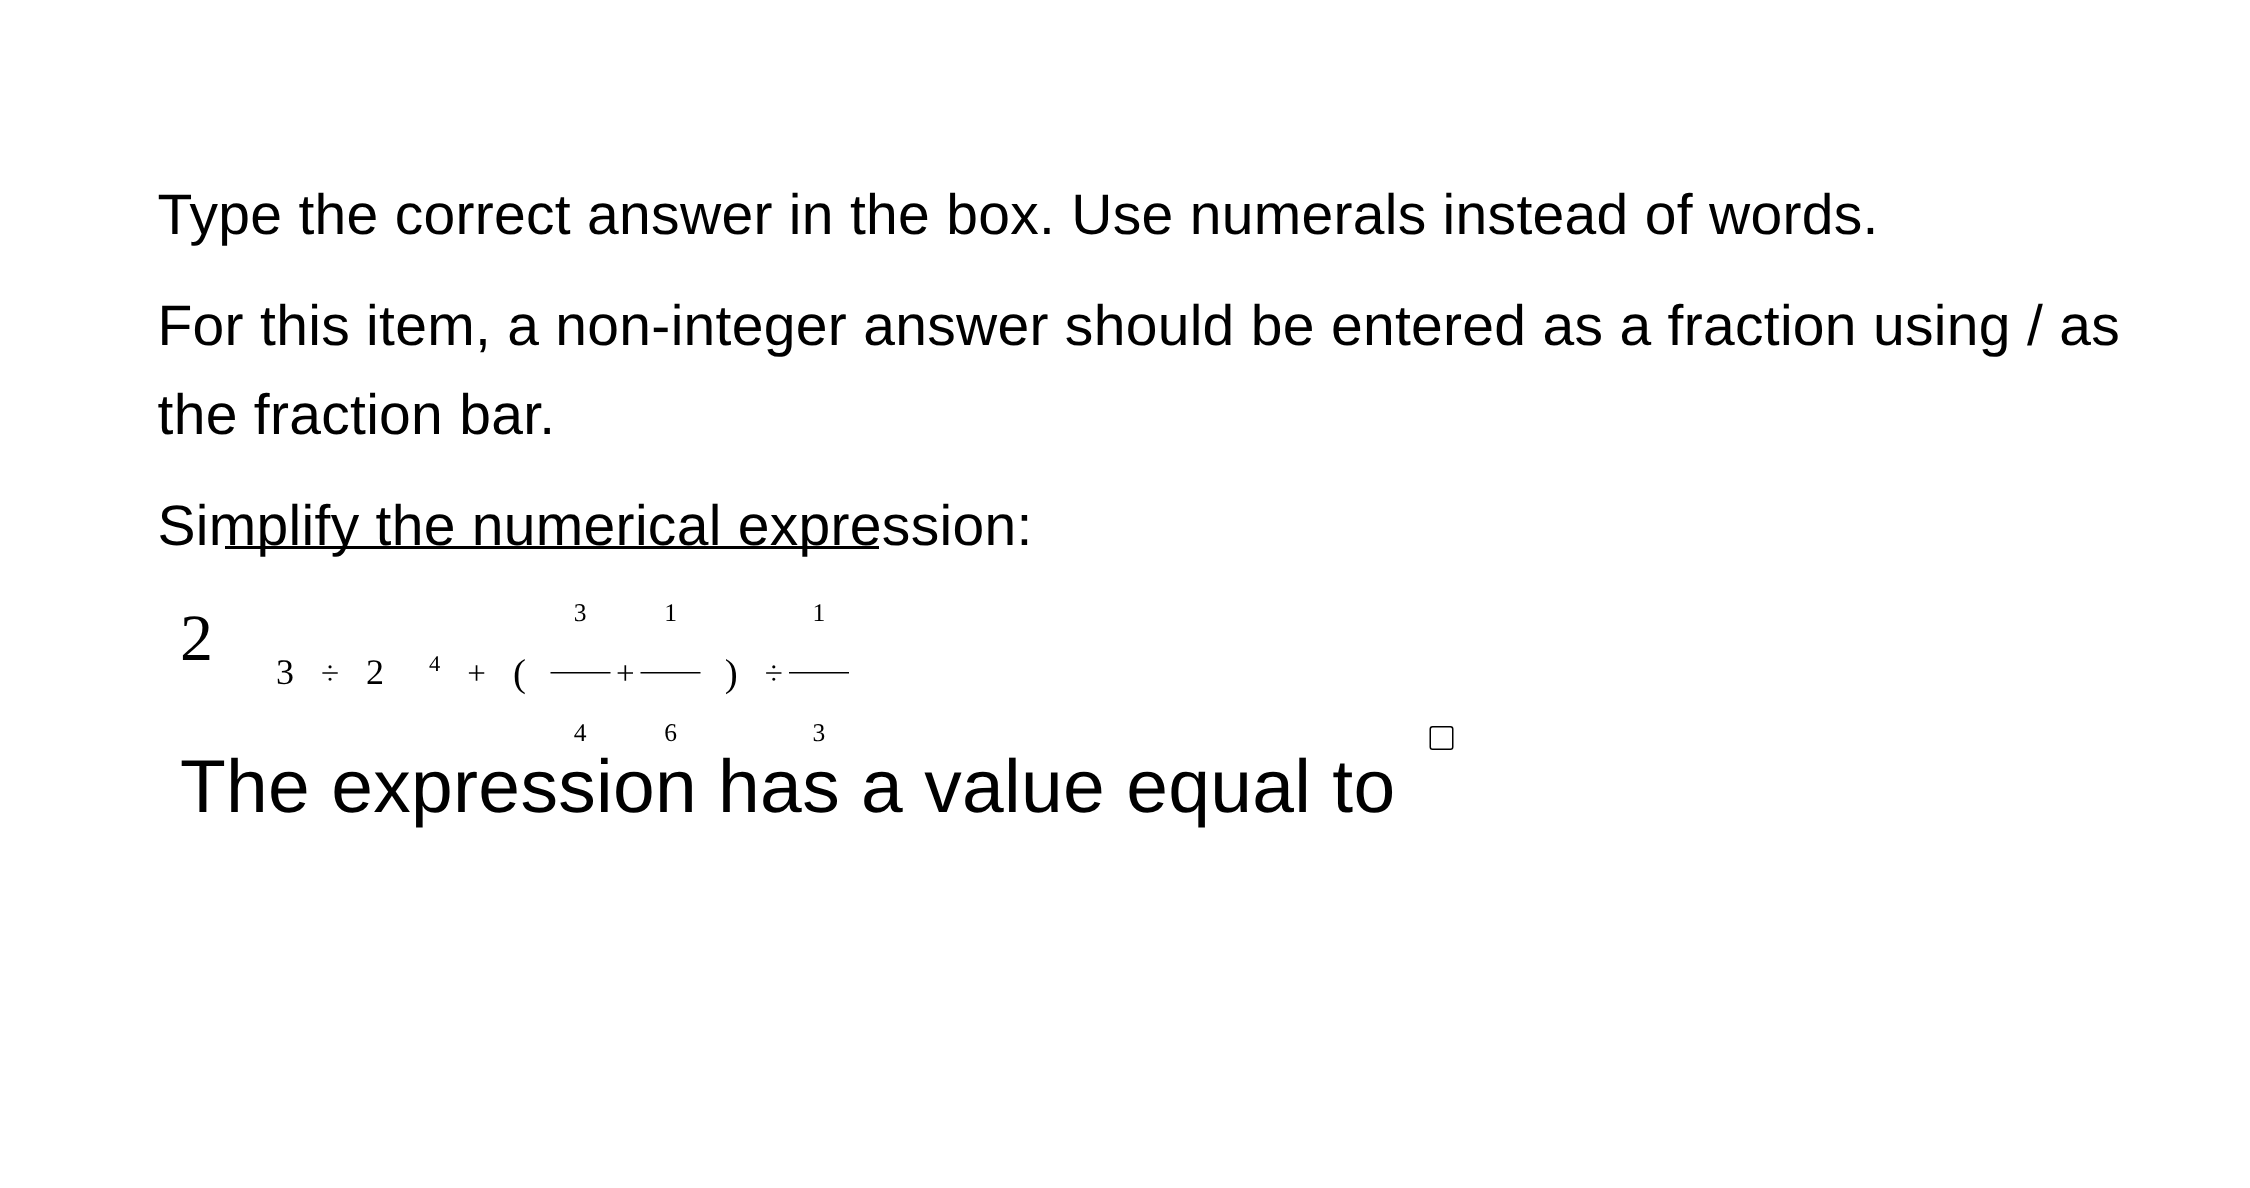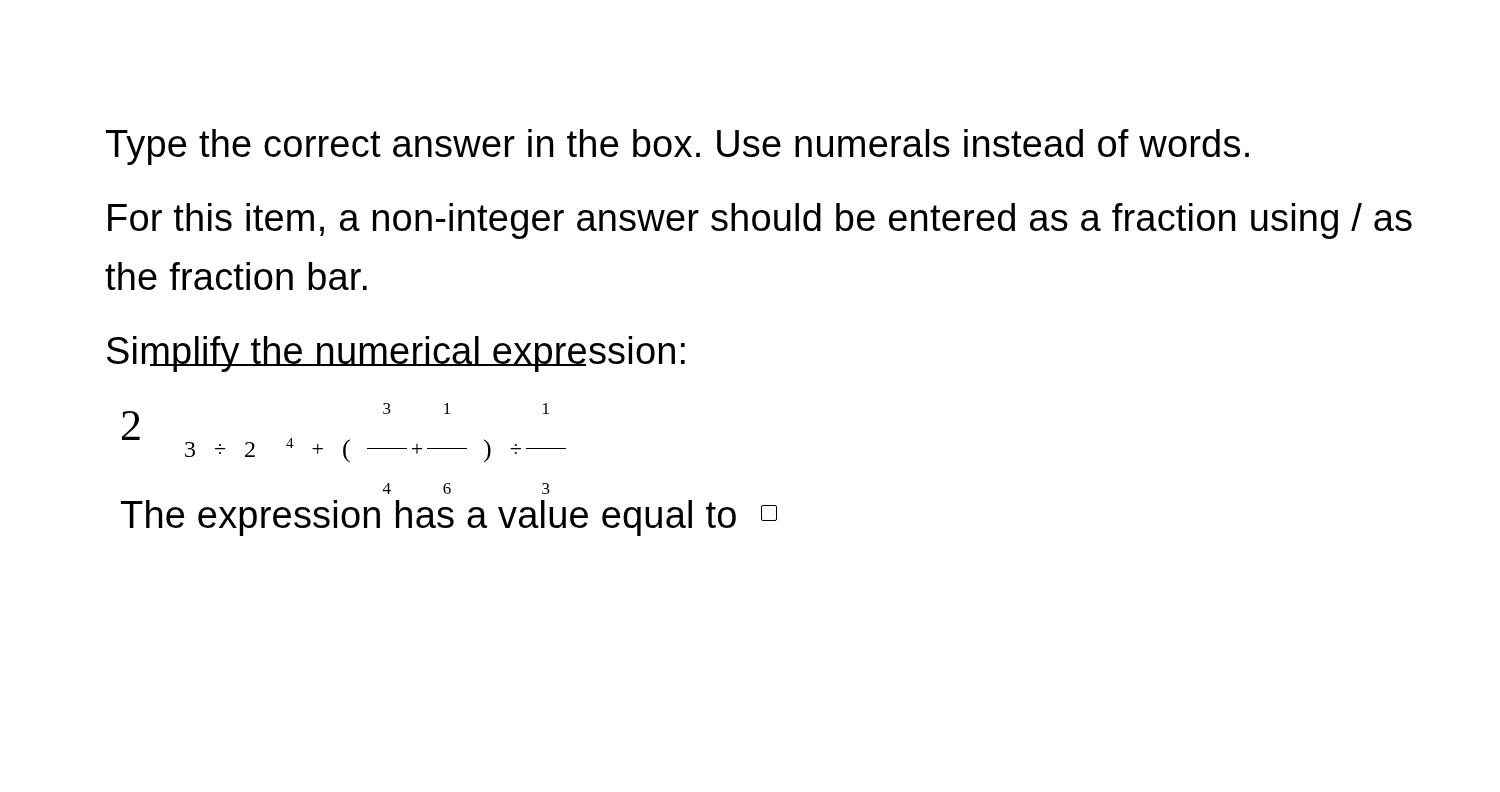--- a/index.html
+++ b/index.html
@@ -94,26 +94,26 @@
     }
     .op-div {
       margin: 0 3px;
       font-size: 22px;
     }
     .paren {
       font-size: 26px;
       position: relative;
     }
     .answer-line {
-      font-size: 38px;
+      font-size: 50px;
       line-height: 1.55;
       font-weight: 400;
       letter-spacing: 0.2px;
       display: flex;
-      align-items: center;
+      align-items: flex-start;
     }
     .answer-box {
       display: inline-block;
       width: 16px;
       height: 16px;
       border: 1.5px solid #000;
       margin-left: 8px;
       position: relative;
       top: -2px;
       border-radius: 2px;

